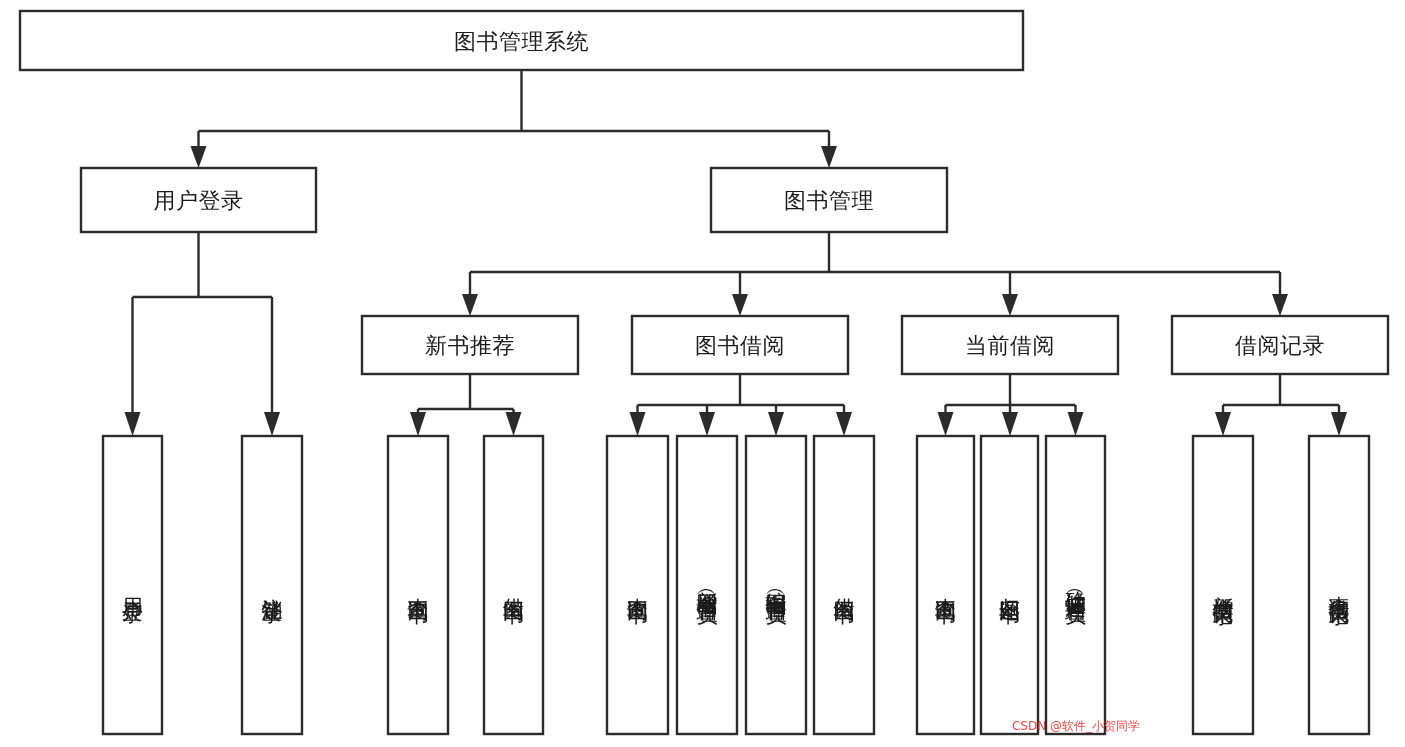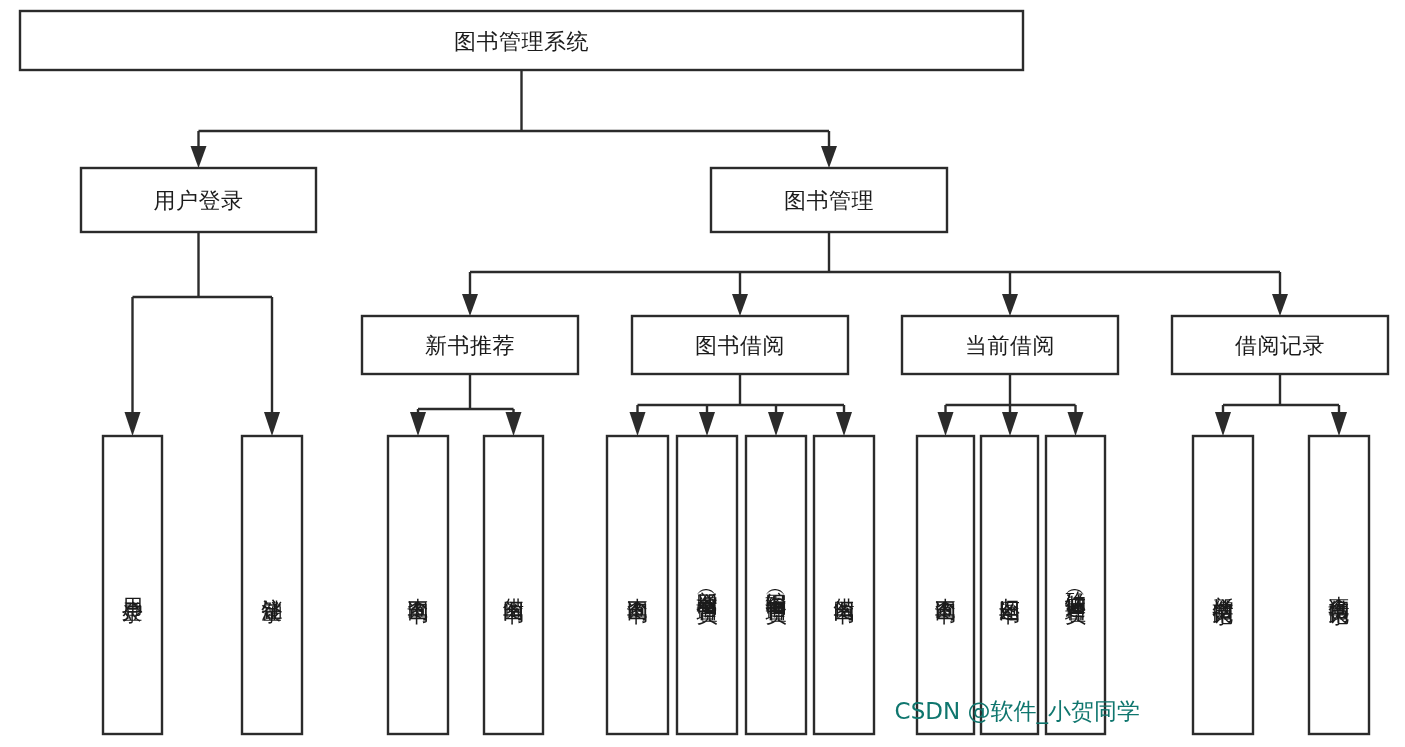--- a/index.html
+++ b/index.html
@@ -57,24 +57,24 @@
     fill: #1b1b1b;
     text-anchor: middle;
     dominant-baseline: central;
     writing-mode: vertical-rl;
     glyph-orientation-vertical: 0;
     letter-spacing: 2px;
   }
   .watermark {
     position: absolute;
     right: 14px;
-    bottom: 20px;
-    font-family: "DejaVu Sans", "Liberation Sans", sans-serif;
-    font-size: 23px;
-    color: #0f766e;
+    bottom: 12px;
+    font-family: "DejaVu Sans", "Liberation Sans", sans-serif;
+    font-size: 12px;
+    color: #ef4444;
     white-space: nowrap;
     user-select: none;
     pointer-events: none;
   }
 </style>
 </head>
 <body>
 
 <div id="diagram-root">
 

